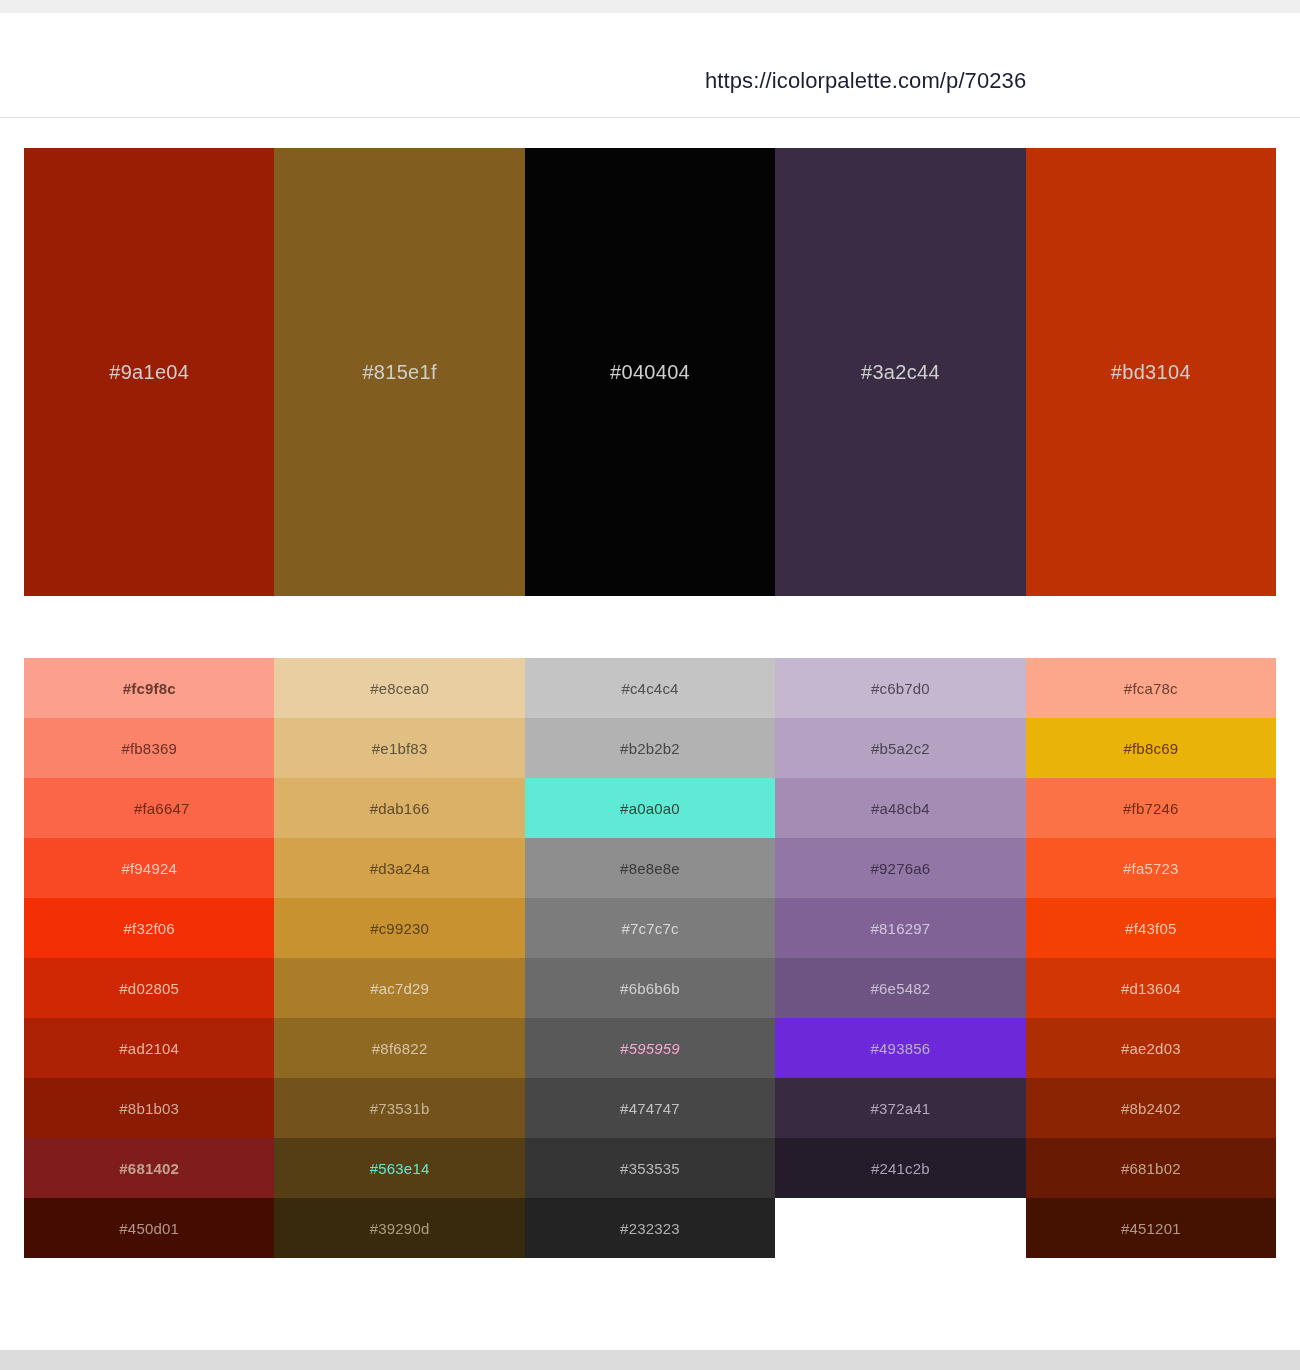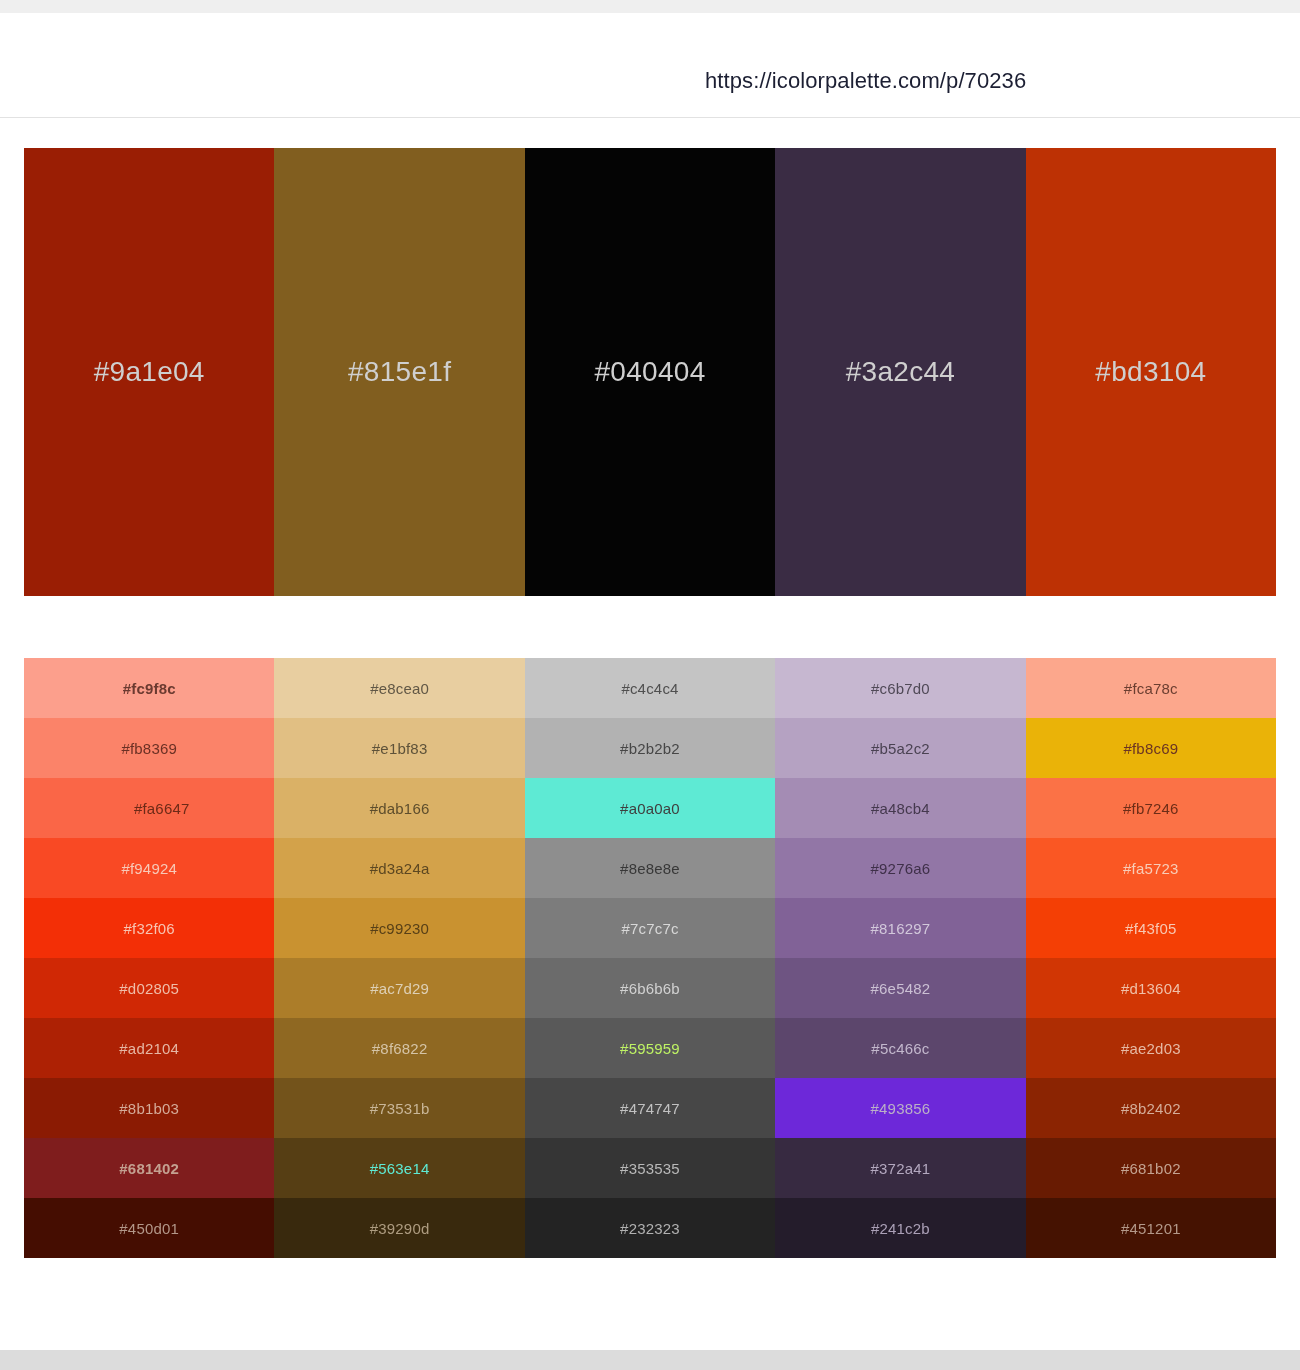--- a/index.html
+++ b/index.html
@@ -67,21 +67,21 @@
     display: flex;
   }
   .palette-swatch {
     flex: 1 1 0;
     position: relative;
     display: flex;
     align-items: center;
     justify-content: center;
   }
   .palette-swatch .hex {
-    font-size: 28px;
+    font-size: 20px;
     color: #cfcfcf;
     letter-spacing: 0.3px;
     user-select: none;
   }
 
   
   .shade-grid {
     position: absolute;
     left: 24px;
     top: 658px;
@@ -220,21 +220,21 @@
       <div class="shade-cell" style="background: rgb(142, 142, 142);">
         <span class="hex" style="color: rgb(56, 56, 56);">#8e8e8e</span>
       </div>
       <div class="shade-cell" style="background: rgb(124, 124, 124);">
         <span class="hex" style="color: rgb(216, 216, 216);">#7c7c7c</span>
       </div>
       <div class="shade-cell" style="background: rgb(107, 107, 107);">
         <span class="hex" style="color: rgb(209, 209, 209);">#6b6b6b</span>
       </div>
       <div class="shade-cell" style="background: rgb(89, 89, 89);">
-        <span class="hex" style="color: #bef264;">#595959</span>
+        <span class="hex" style="color: #f9a8d4; font-style: italic;">#595959</span>
       </div>
       <div class="shade-cell" style="background: rgb(71, 71, 71);">
         <span class="hex" style="color: rgb(193, 193, 193);">#474747</span>
       </div>
       <div class="shade-cell" style="background: rgb(53, 53, 53);">
         <span class="hex" style="color: rgb(185, 185, 185);">#353535</span>
       </div>
       <div class="shade-cell" style="background: rgb(35, 35, 35);">
         <span class="hex" style="color: rgb(177, 177, 177);">#232323</span>
       </div>
@@ -251,23 +251,20 @@
       </div>
       <div class="shade-cell" style="background: rgb(146, 118, 166);">
         <span class="hex" style="color: rgb(63, 48, 73);">#9276a6</span>
       </div>
       <div class="shade-cell" style="background: rgb(129, 98, 151);">
         <span class="hex" style="color: rgb(210, 200, 219);">#816297</span>
       </div>
       <div class="shade-cell" style="background: rgb(110, 84, 130);">
         <span class="hex" style="color: rgb(203, 192, 212);">#6e5482</span>
       </div>
-      <div class="shade-cell" style="background: rgb(92, 70, 108);">
-        <span class="hex" style="color: rgb(195, 184, 205);">#5c466c</span>
-      </div>
       <div class="shade-cell" style="background: #6d28d9;">
         <span class="hex" style="color: rgb(187, 176, 198);">#493856</span>
       </div>
       <div class="shade-cell" style="background: rgb(55, 42, 65);">
         <span class="hex" style="color: rgb(179, 168, 191);">#372a41</span>
       </div>
       <div class="shade-cell" style="background: rgb(36, 28, 43);">
         <span class="hex" style="color: rgb(171, 160, 183);">#241c2b</span>
       </div>
     </div>

